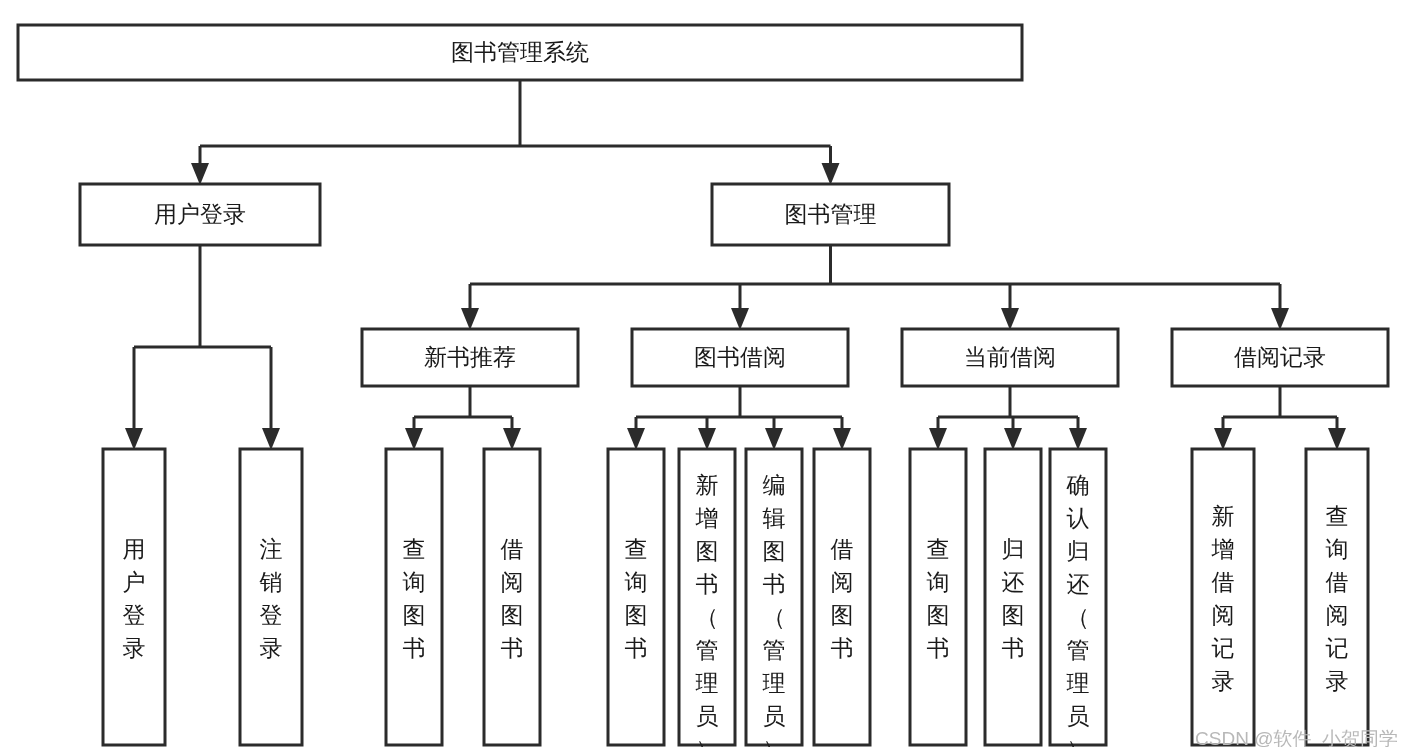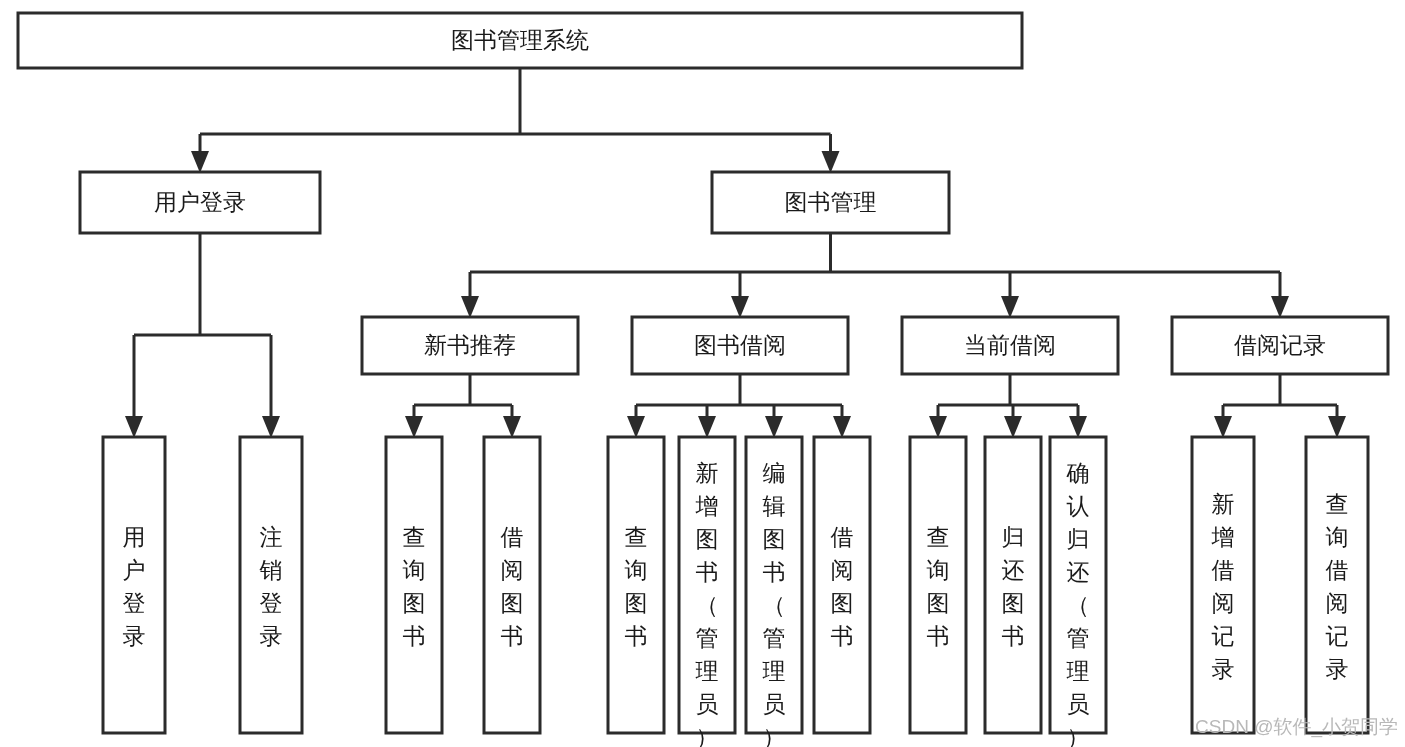--- a/index.html
+++ b/index.html
@@ -9,21 +9,21 @@
   }
   body {
     width: 1405px;
     height: 747px;
     font-family: "Liberation Sans", "DejaVu Sans", sans-serif;
     overflow: hidden;
     position: relative;
   }
   #diagram-root {
     position: absolute;
-    left: 0; top: 0;
+    left: 0; top: 12px;
     width: 1405px;
     height: 594px;
   }
   svg.diagram {
     display: block;
     width: 1405px;
     height: 747px;
   }
   .box-rect {
     fill: #ffffff;

